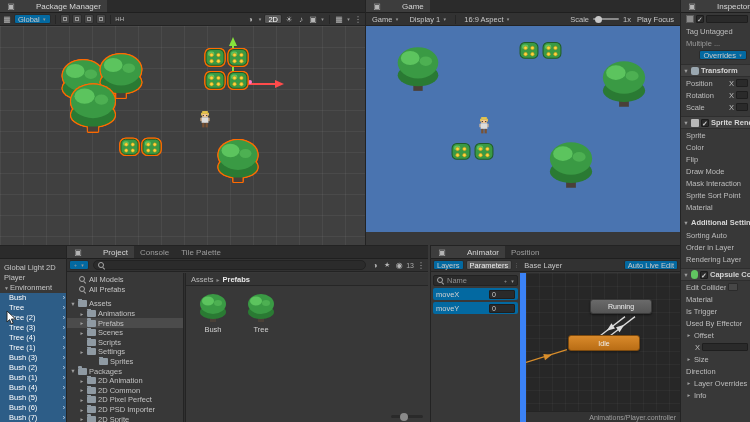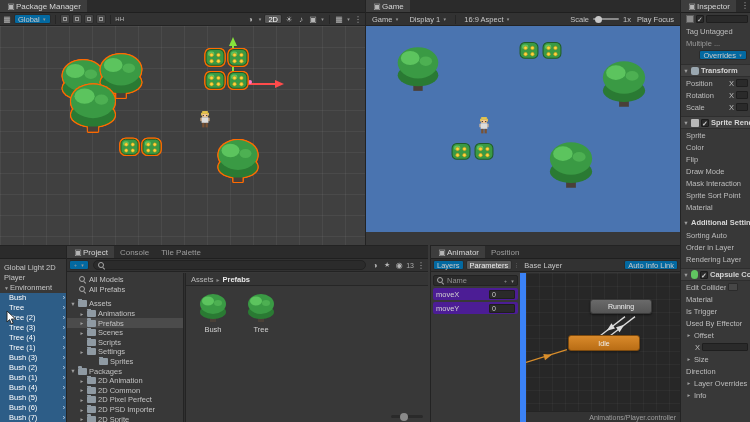--- a/index.html
+++ b/index.html
@@ -8,21 +8,21 @@
   font-family:"Liberation Sans",sans-serif;font-size:9px;color:#c2c2c2}
 .panel{position:absolute;background:#383838;overflow:hidden}
 #scene-panel{left:0;top:0;width:365px;height:245px}
 #game-panel{left:365px;top:0;width:315px;height:245px;border-left:1px solid #232323}
 #inspector-panel{left:680px;top:0;width:70px;height:422px;border-left:1px solid #232323}
 #hierarchy-panel{left:0;top:245px;width:68px;height:177px;border-top:1px solid #232323}
 #project-panel{left:66px;top:245px;width:362px;height:177px;border-top:1px solid #232323;border-left:1px solid #232323}
 #animator-panel{left:430px;top:245px;width:250px;height:177px;border-top:1px solid #232323;border-left:1px solid #232323}
 
 .tabstrip{height:13px;background:#2b2b2b;display:flex;align-items:stretch;border-bottom:1px solid #1f1f1f;overflow:hidden}
-.tab{display:flex;align-items:center;gap:0;padding:0 6px;font-size:8px;color:#9d9d9d;white-space:nowrap}
+.tab{display:flex;align-items:center;gap:20px;padding:0 6px;font-size:8px;color:#9d9d9d;white-space:nowrap}
 .tab.active{background:#3d3d3d;color:#d6d6d6}
 .toolbar{height:13px;background:#323232;border-bottom:1px solid #232323;display:flex;align-items:center;gap:2px;padding:0 2px;font-size:7.5px;white-space:nowrap;overflow:hidden}
 .tbtn{display:inline-flex;align-items:center;gap:2px;height:10px;padding:0 3px;background:#0369a1;border:1px solid #2b2b2b;border-radius:2px;color:#c8c8c8;font-size:7.5px;font-family:inherit;white-space:nowrap}
 .tbtn.flat{background:transparent;border-color:transparent}
 .tbtn.pressed{background:#585858;color:#fff}
 .tbtn.seg.active{background:#5a5a5a;color:#ededed}
 .vsep{width:1px;height:9px;background:#262626;margin:0 2px;flex:none}
 .spacer{flex:1}
 .ic{display:inline-flex;align-items:center;justify-content:center;width:10px;height:10px;color:#b5b5b5;font-size:8px;flex:none}
 .tbsm{width:5px;font-size:5px;color:#999}
@@ -106,21 +106,21 @@
 .grid-icon{width:32px;height:32px}
 .grid-icon svg{width:100%;height:100%}
 .grid-label{font-size:7.5px;color:#cfcfcf}
 .zoom{position:absolute;right:5px;bottom:4px;width:32px;height:3px;background:#2a2a2a;border-radius:2px}
 .zoom i{position:absolute;left:9px;top:-2.5px;width:8px;height:8px;background:#8a8a8a;border-radius:50%}
 
 .a-body{position:absolute;left:0;top:27px;right:0;bottom:0;display:flex}
 .a-left{width:95px;border-right:6px solid #3b82f6;padding:2px;display:flex;flex-direction:column;gap:2px;flex:none}
 .a-search{height:11px;display:flex;align-items:center;gap:2px;background:#2b2b2b;border:1px solid #222;border-radius:2px;padding:0 2px;color:#8f8f8f;font-size:7.5px}
 .a-search .ph{flex:1}
-.a-param{height:12px;background:#4c1d95;border-radius:2px;display:flex;align-items:center;padding:0 3px;font-size:7.5px;color:#d2d2d2}
+.a-param{height:12px;background:#0369a1;border-radius:2px;display:flex;align-items:center;padding:0 3px;font-size:7.5px;color:#d2d2d2}
 .a-param .pval{margin-left:auto;width:26px;height:9px;background:#2a2a2a;border:1px solid #1e1e1e;border-radius:1px;color:#cfcfcf;font-size:7px;display:flex;align-items:center;padding-left:2px}
 .a-graph{flex:1;position:relative;background:#272727;
   background-image:linear-gradient(rgba(255,255,255,.03) 1px,transparent 1px),linear-gradient(90deg,rgba(255,255,255,.03) 1px,transparent 1px);
   background-size:13px 13px;overflow:hidden}
 .a-edges{position:absolute;left:0;top:0;width:100%;height:100%}
 .a-node{position:absolute;display:flex;align-items:center;justify-content:center;font-size:7px;color:#f0f0f0;border-radius:3px;box-shadow:0 1px 2px rgba(0,0,0,.5)}
 .a-node.gray{background:linear-gradient(#6a6a6a,#555);border:1px solid #3a3a3a}
 .a-node.orange{background:linear-gradient(#d98a2b,#b96d15);border:1px solid #7d4a0e}
 .a-footer{position:absolute;left:0;right:0;bottom:0;height:11px;background:#333;border-top:1px solid #242424;display:flex;align-items:center;justify-content:flex-end;padding:0 4px;font-size:7px;color:#9f9f9f}
 .crumb{font-size:7.5px;color:#c6c6c6;margin-left:3px;white-space:nowrap}
@@ -653,21 +653,21 @@
       <button class="tbtn seg">
         <span>Layers</span>
       </button>
       <button class="tbtn seg active">
         <span>Parameters</span>
       </button>
       <span class="ic i-menu tbsm"></span>
       <span class="crumb">Base Layer</span>
       <span class="spacer"></span>
       <button class="tbtn">
-        <span>Auto Info Link</span>
+        <span>Auto Live Edit</span>
       </button>
     </div>
     <div class="a-body">
       <div class="a-left">
         <div class="a-search">
           <span class="mag"></span>
           <span class="ph">Name</span>
           <span class="ic i-plus tbsm"></span>
           <span class="ic i-caret tbsm"></span>
         </div>

